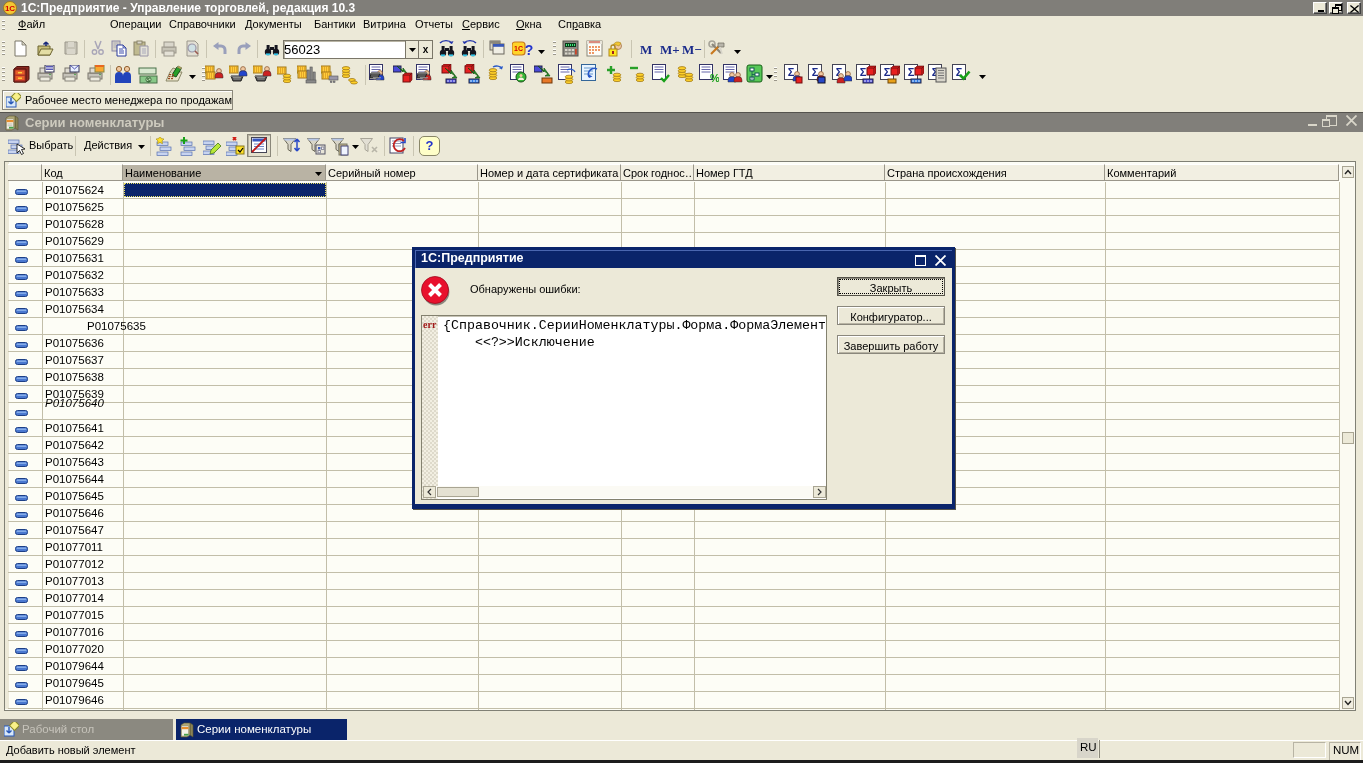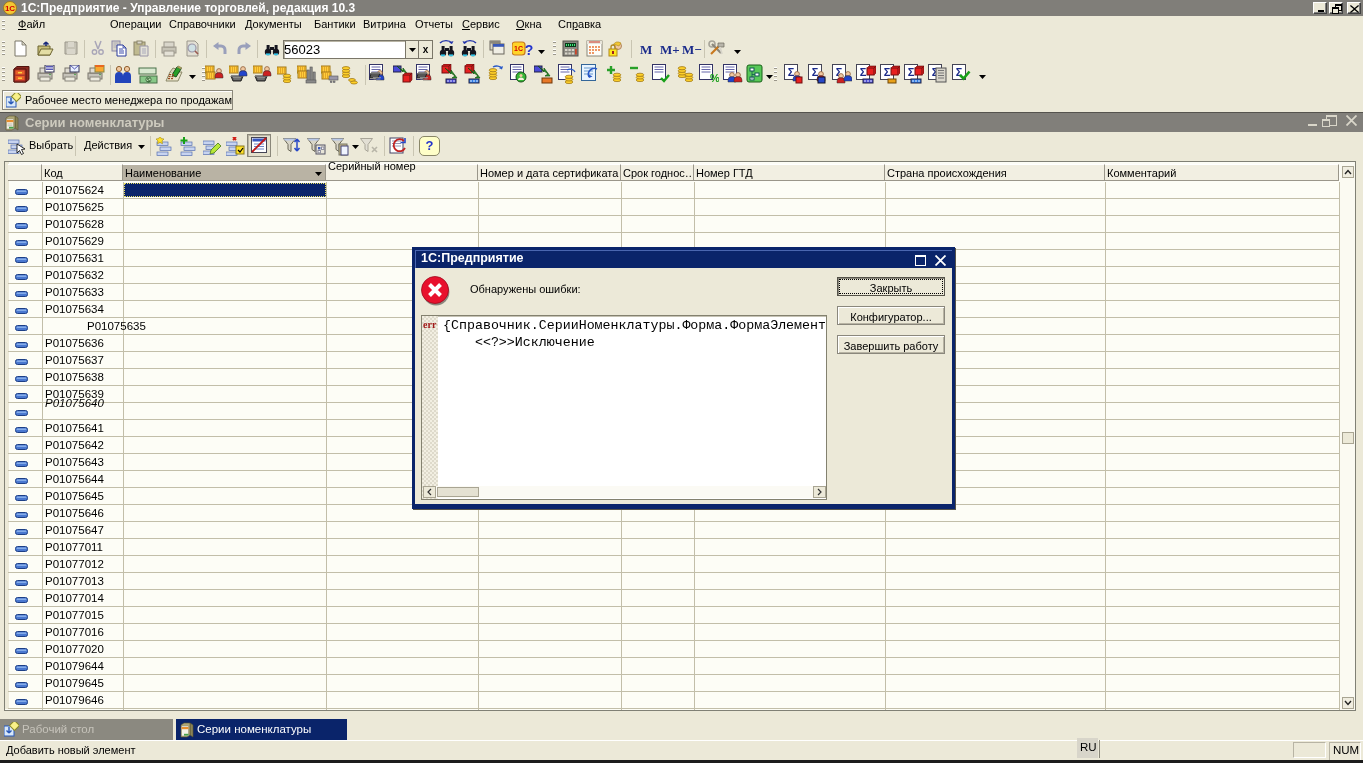--- a/index.html
+++ b/index.html
@@ -759,21 +759,21 @@
 <div class="sep" style="left:413px;top:136px;width:1px;height:20px;"></div>
 <div style="left:419px;top:136px;width:21px;height:20px;background:#ffffc8;border:1.5px solid #8a8768;border-radius:5px;text-align:center;"><span style="font-size:13px;font-weight:bold;color:#2233cc;line-height:18px;">?</span></div>
 <div style="left:4px;top:161px;width:1352px;height:550px;background:#fdfdf6;border:1px solid #808075;"></div>
 <div style="left:5px;top:162px;width:4px;height:547px;background:#ece9d8;"></div>
 <div style="left:8px;top:164px;width:34px;height:17px;background:#f2efe2;border-right:1px solid #9a968a;border-bottom:1px solid #9a968a;border-top:1px solid #fff;"></div>
 <div style="left:42px;top:164px;width:81px;height:17px;background:#f2efe2;border-right:1px solid #9a968a;border-bottom:1px solid #9a968a;border-top:1px solid #fff;"></div>
 <div style="left:44px;top:166px;width:77px;height:13px;overflow:hidden;"><span class="m">Код</span></div>
 <div style="left:123px;top:164px;width:203px;height:17px;background:#b9b3a4;border-right:1px solid #9a968a;border-bottom:1px solid #9a968a;border-top:1px solid #fff;"></div>
 <div style="left:125px;top:166px;width:199px;height:13px;overflow:hidden;"><span class="m">Наименование</span></div>
 <div style="left:326px;top:164px;width:152px;height:17px;background:#f2efe2;border-right:1px solid #9a968a;border-bottom:1px solid #9a968a;border-top:1px solid #fff;"></div>
-<div style="left:328px;top:159px;width:148px;height:22px;overflow:hidden;"><span class="m">Серийный номер</span></div>
+<div style="left:328px;top:166px;width:148px;height:22px;overflow:hidden;"><span class="m">Серийный номер</span></div>
 <div style="left:478px;top:164px;width:143px;height:17px;background:#f2efe2;border-right:1px solid #9a968a;border-bottom:1px solid #9a968a;border-top:1px solid #fff;"></div>
 <div style="left:480px;top:166px;width:139px;height:13px;overflow:hidden;"><span class="m">Номер и дата сертификата</span></div>
 <div style="left:621px;top:164px;width:73px;height:17px;background:#f2efe2;border-right:1px solid #9a968a;border-bottom:1px solid #9a968a;border-top:1px solid #fff;"></div>
 <div style="left:623px;top:166px;width:69px;height:13px;overflow:hidden;"><span class="m">Срок годнос…</span></div>
 <div style="left:694px;top:164px;width:191px;height:17px;background:#f2efe2;border-right:1px solid #9a968a;border-bottom:1px solid #9a968a;border-top:1px solid #fff;"></div>
 <div style="left:696px;top:166px;width:187px;height:13px;overflow:hidden;"><span class="m">Номер ГТД</span></div>
 <div style="left:885px;top:164px;width:220px;height:17px;background:#f2efe2;border-right:1px solid #9a968a;border-bottom:1px solid #9a968a;border-top:1px solid #fff;"></div>
 <div style="left:887px;top:166px;width:216px;height:13px;overflow:hidden;"><span class="m">Страна происхождения</span></div>
 <div style="left:1105px;top:164px;width:234px;height:17px;background:#f2efe2;border-right:1px solid #9a968a;border-bottom:1px solid #9a968a;border-top:1px solid #fff;"></div>
 <div style="left:1107px;top:166px;width:230px;height:13px;overflow:hidden;"><span class="m">Комментарий</span></div>

